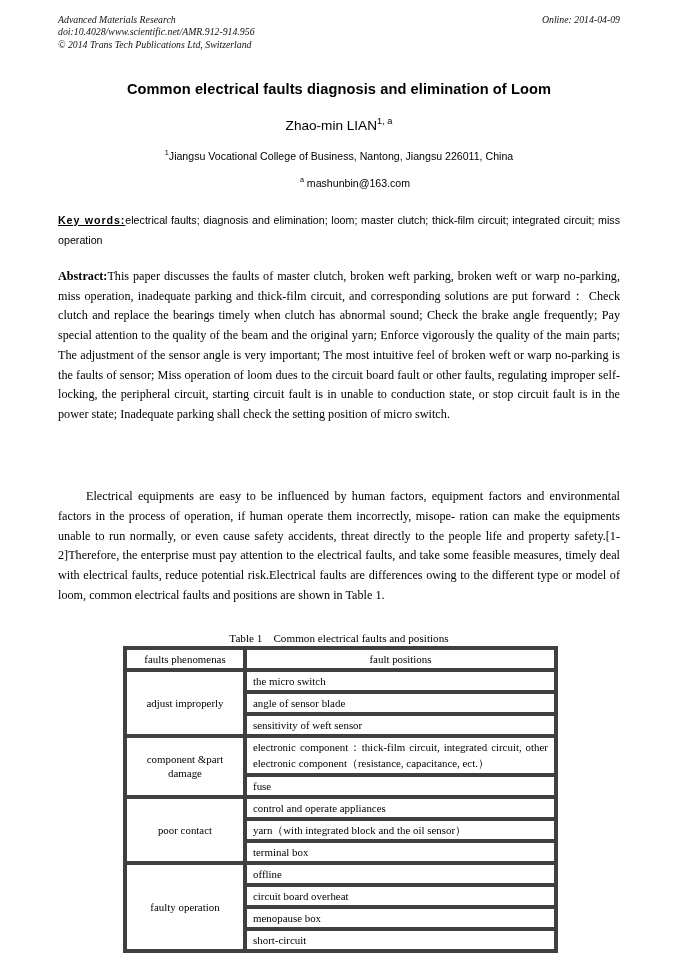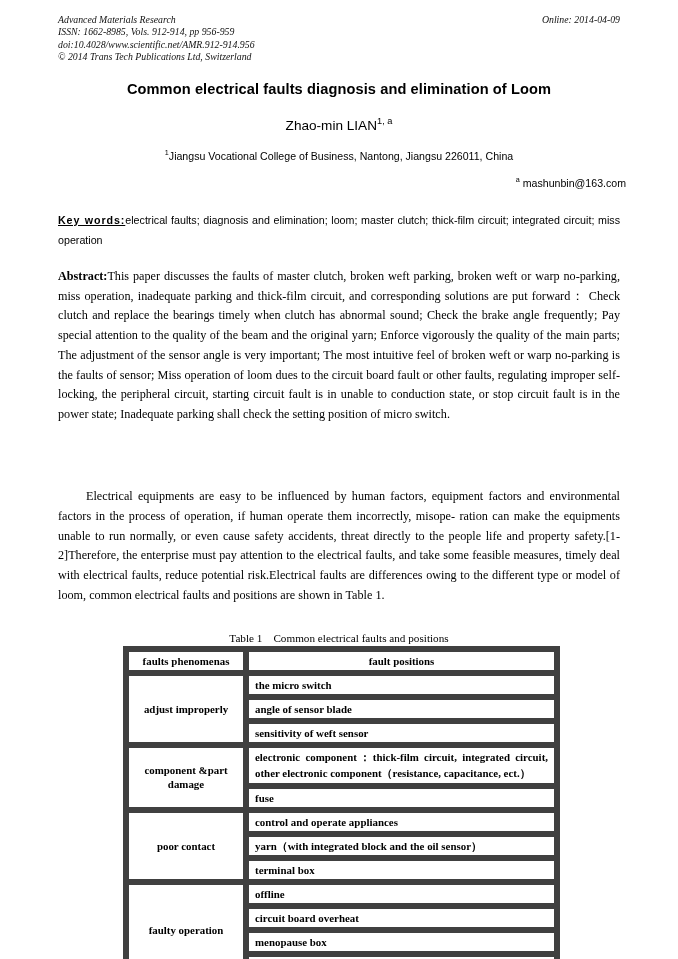--- a/index.html
+++ b/index.html
@@ -75,24 +75,24 @@
     left: 40px;
     top: 148px;
     width: 598px;
     text-align: center;
     font-family: "Liberation Sans", sans-serif;
     font-size: 10.6px;
     line-height: 16px;
   }
   .email {
     position: absolute;
-    left: 28px;
+    left: 56px;
     top: 175px;
     width: 598px;
-    text-align: right;
+    text-align: center;
     font-family: "Liberation Sans", sans-serif;
     font-size: 10.6px;
     line-height: 16px;
   }
   sup {
     font-size: 0.68em;
     vertical-align: super;
     line-height: 0;
   }
 
@@ -177,23 +177,23 @@
     left: 123px;
     top: 646px;
     width: 431px;
     border-collapse: collapse;
     font-family: "Liberation Serif", serif;
     font-size: 10.9px;
     table-layout: fixed;
   }
   table.faults-table td,
   table.faults-table th {
-    border: 6px solid #404040;
+    border: 4px solid #404040;
     padding: 1px 4px;
-    font-weight: bold;
+    font-weight: normal;
     vertical-align: middle;
     line-height: 14.6px;
   }
   table.faults-table th {
     text-align: center;
     height: 16px;
   }
   table.faults-table td.cat {
     text-align: center;
     width: 120px;
@@ -216,21 +216,20 @@
 </head>
 <body>
 
 <div class="page">
 
   <div class="journal-header">
     <div class="hdr-row-1">
       <span class="hdr-left-line">Advanced Materials Research</span>
       <span class="hdr-online">Online: 2014-04-09</span>
     </div>
-    <div class="hdr-left-line">ISSN: 1662-8985, Vols. 912-914, pp 956-959</div>
     <div class="hdr-left-line">doi:10.4028/www.scientific.net/AMR.912-914.956</div>
     <div class="hdr-left-line">© 2014 Trans Tech Publications Ltd, Switzerland</div>
   </div>
 
   <div class="title">Common electrical faults diagnosis and elimination of Loom</div>
 
   <div class="author">
     <span>Zhao-min LIAN</span><sup>1, a</sup>
   </div>
 

